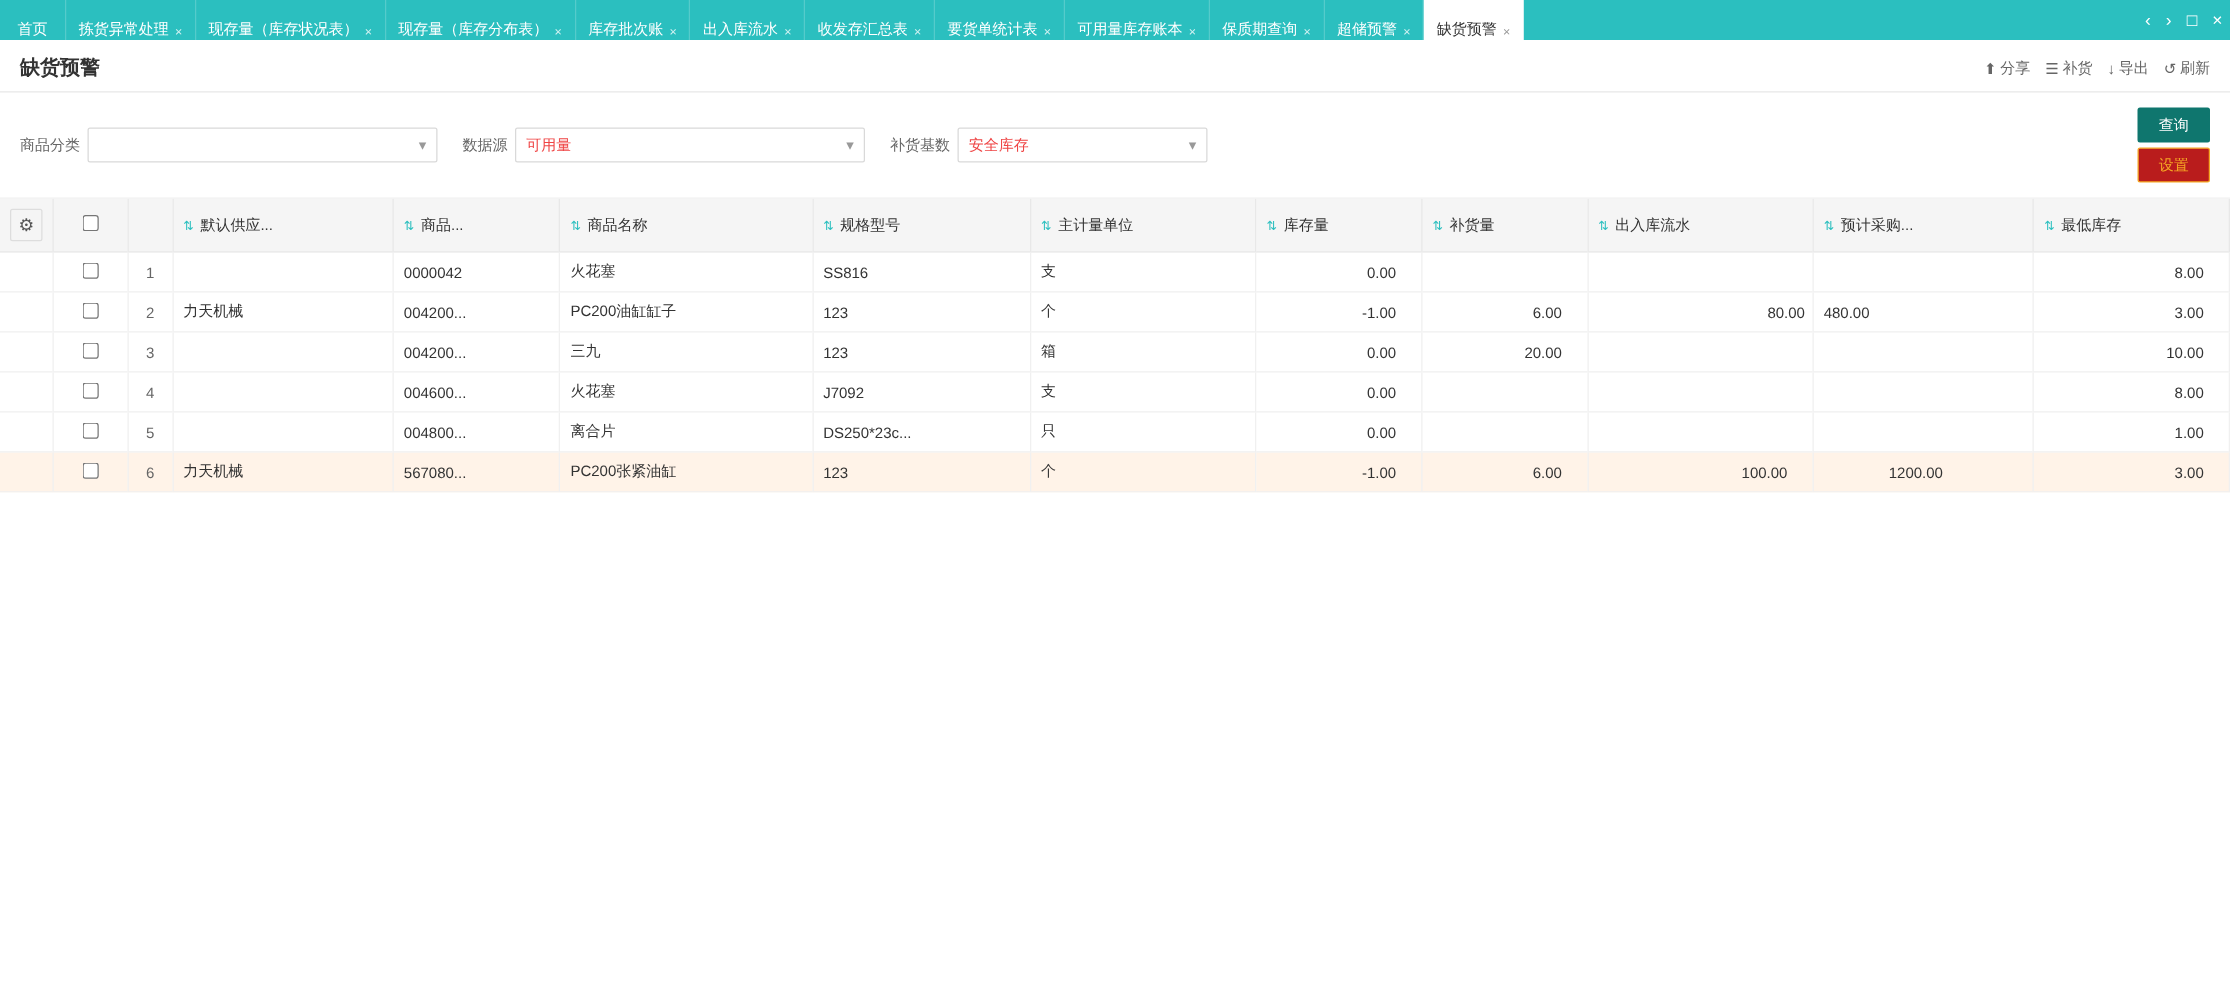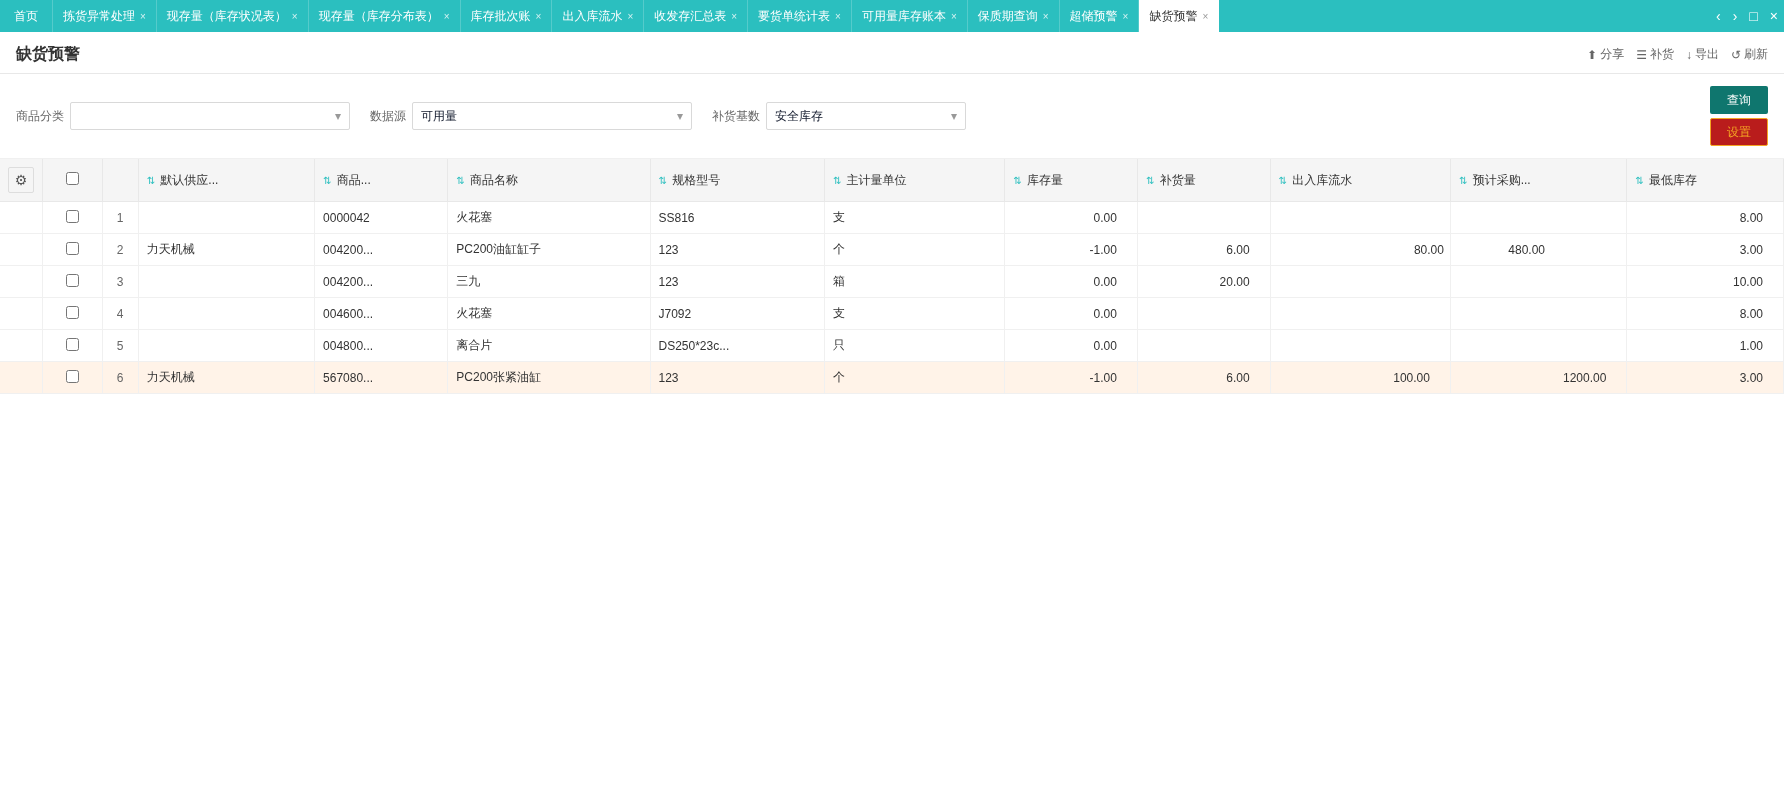--- a/index.html
+++ b/index.html
@@ -9,21 +9,21 @@
     .tab-bar {
       display: flex;
       align-items: center;
       background: #2bbfbf;
       height: 32px;
       padding: 0;
       overflow: hidden;
     }
     .tab-item {
       display: flex;
-      align-items: center;
+      align-items: flex-end;
       height: 32px;
       padding: 0 10px;
       color: #fff;
       white-space: nowrap;
       cursor: pointer;
       border-right: 1px solid rgba(255,255,255,0.2);
       font-size: 12px;
       flex-shrink: 0;
     }
     .tab-item:first-child { padding: 0 14px; }
@@ -110,21 +110,21 @@
       align-items: center;
       border: 1px solid #d9d9d9;
       border-radius: 2px;
       padding: 3px 8px;
       min-width: 220px;
       height: 28px;
       cursor: pointer;
       background: #fff;
       justify-content: space-between;
     }
-    .filter-select-value { color: #0f172a; }
+    .filter-select-value { color: #ef4444; }
     .filter-select-arrow { color: #999; }
     .filter-actions {
       margin-left: auto;
       display: flex;
       flex-direction: column;
       gap: 4px;
     }
     .btn-query {
       background: #0f766e;
       color: #fff;
@@ -388,21 +388,21 @@
       </td>
       <td class="col-num">2</td>
       <td>力天机械</td>
       <td>004200...</td>
       <td>PC200油缸缸子</td>
       <td>123</td>
       <td>个</td>
       <td style="text-align:right;padding-right:20px;">-1.00</td>
       <td style="text-align:right;padding-right:20px;">6.00</td>
       <td style="text-align:right;padding-right:6px;">80.00</td>
-      <td style="text-align:center;padding-right:32px;">480.00</td>
+      <td style="text-align:left;padding-right:32px;">480.00</td>
       <td style="text-align:right;padding-right:20px;">3.00</td>
     </tr>
           <tr>
       <td></td>
       <td class="checkbox-cell">
         <input type="checkbox" style="">
       </td>
       <td class="col-num">3</td>
       <td></td>
       <td>004200...</td>
@@ -456,20 +456,20 @@
       </td>
       <td class="col-num">6</td>
       <td>力天机械</td>
       <td>567080...</td>
       <td>PC200张紧油缸</td>
       <td>123</td>
       <td>个</td>
       <td style="text-align:right;padding-right:20px;">-1.00</td>
       <td style="text-align:right;padding-right:20px;">6.00</td>
       <td style="text-align:right;padding-right:20px;">100.00</td>
-      <td style="text-align:right;padding-right:20px;">1200.00</td>
+      <td style="text-align:center;padding-right:20px;">1200.00</td>
       <td style="text-align:right;padding-right:20px;">3.00</td>
     </tr>
         </tbody>
     </table>
   </div>
 
 </div>
 
 </body></html>

